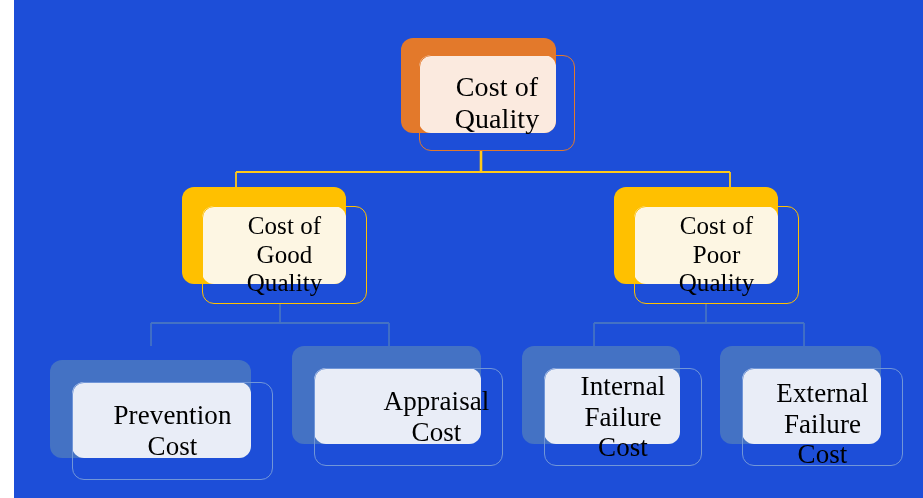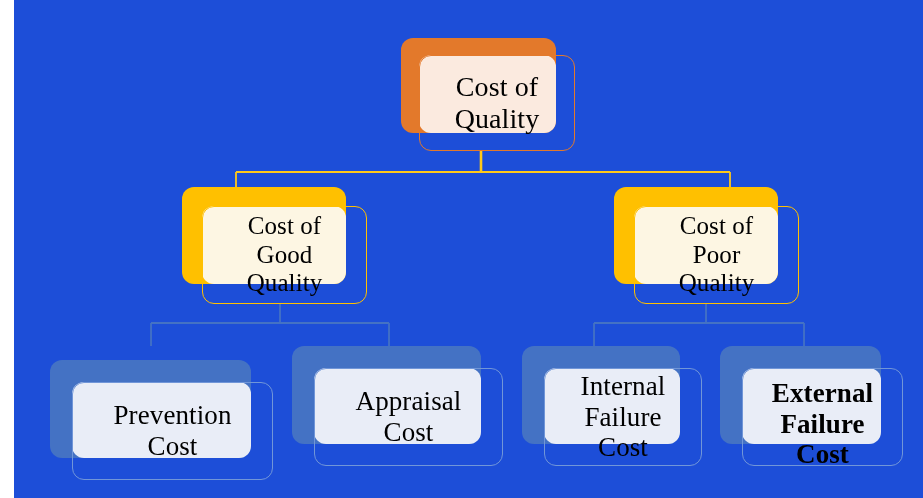--- a/index.html
+++ b/index.html
@@ -133,35 +133,35 @@
     <div class="facefill" style="left:22px; top:22px; width:179px; height:76px;"></div>
     <div class="face" style="left:22px; top:22px; width:201px; height:98px;"></div>
     <div class="label" style="left:22px; top:22px; width:201px; height:98px; font-size:27px;">Prevention
 Cost</div>
   </div>
 
   <div class="node lvl-leaf" style="left:278px; top:346px; width:211px; height:120px;">
     <div class="shadow" style="width:189px; height:98px;"></div>
     <div class="facefill" style="left:22px; top:22px; width:167px; height:76px;"></div>
     <div class="face" style="left:22px; top:22px; width:189px; height:98px;"></div>
-    <div class="label" style="left:22px; top:22px; width:189px; height:98px; font-size:27px;">Appraisal
+    <div class="label" style="left:22px; top:22px; width:189px; height:98px; font-size:27px;padding-left:28px;">Appraisal
 Cost</div>
   </div>
 
   <div class="node lvl-leaf" style="left:508px; top:346px; width:180px; height:120px;">
     <div class="shadow" style="width:158px; height:98px;"></div>
     <div class="facefill" style="left:22px; top:22px; width:136px; height:76px;"></div>
     <div class="face" style="left:22px; top:22px; width:158px; height:98px;"></div>
     <div class="label" style="left:22px; top:22px; width:158px; height:98px; font-size:27px;">Internal
 Failure
 Cost</div>
   </div>
 
   <div class="node lvl-leaf" style="left:706px; top:346px; width:183px; height:120px;">
     <div class="shadow" style="width:161px; height:98px;"></div>
     <div class="facefill" style="left:22px; top:22px; width:139px; height:76px;"></div>
     <div class="face" style="left:22px; top:22px; width:161px; height:98px;"></div>
-    <div class="label" style="left:22px; top:22px; width:161px; height:112px; font-size:27px;font-weight:bold;">External
+    <div class="label" style="left:22px; top:22px; width:161px; height:112px; font-size:27px;">External
 Failure
 Cost</div>
   </div>
 
 </div>
 
 </body></html>

